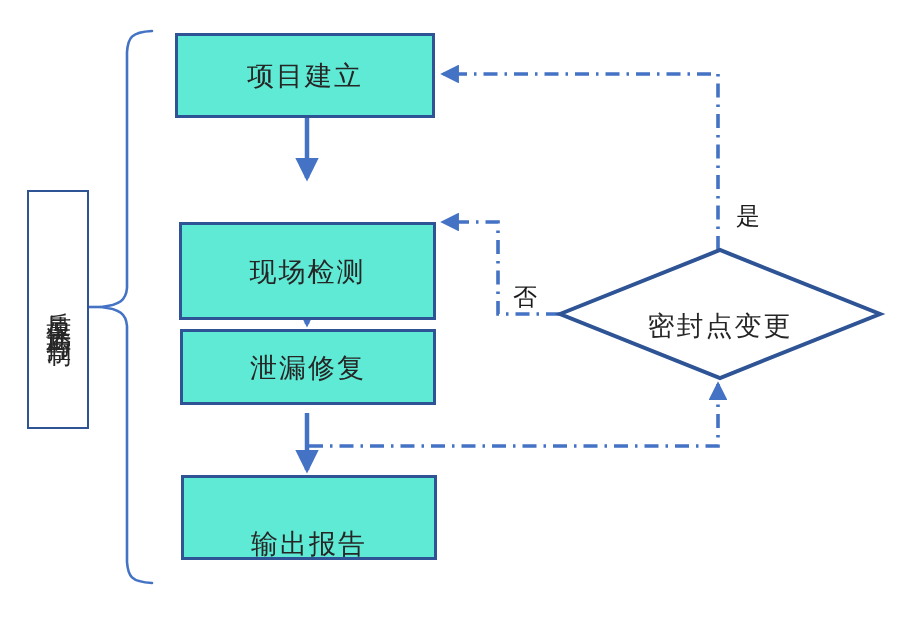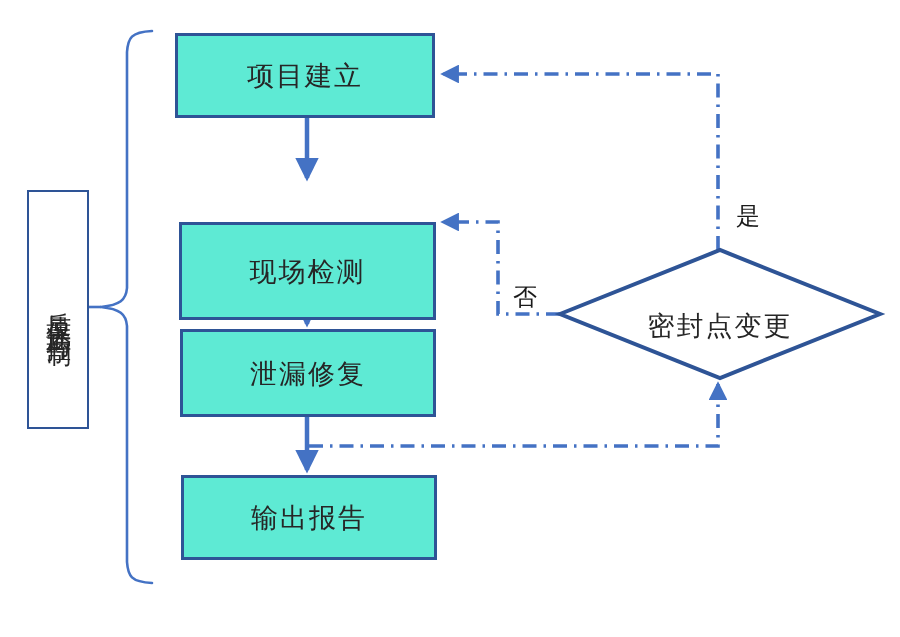--- a/index.html
+++ b/index.html
@@ -132,25 +132,25 @@
   </div>
 
   <div class="node-box" style="left:175px; top:33px; width:260px; height:85px;">
     <span class="node-label">项目建立</span>
   </div>
 
   <div class="node-box" style="left:179px; top:182px; width:257px; height:98px;margin-top:40px;">
     <span class="node-label">现场检测</span>
   </div>
 
-  <div class="node-box" style="left:180px; top:329px; width:256px; height:88px;">
+  <div class="node-box" style="left:180px; top:329px; width:256px; height:76px;">
     <span class="node-label">泄漏修复</span>
   </div>
 
-  <div class="node-box" style="left:181px; top:475px; width:256px; height:85px;">
+  <div class="node-box" style="left:181px; top:475px; width:256px; height:85px;align-items:flex-end;">
     <span class="node-label">输出报告</span>
   </div>
 
   <div class="diamond-wrap" style="left:600px; top:284px; width:240px; height:60px;">
     <span class="diamond-text">密封点变更</span>
   </div>
 
   <div class="edge-label" style="left:736px; top:200px;">
     <span>是</span>
   </div>

